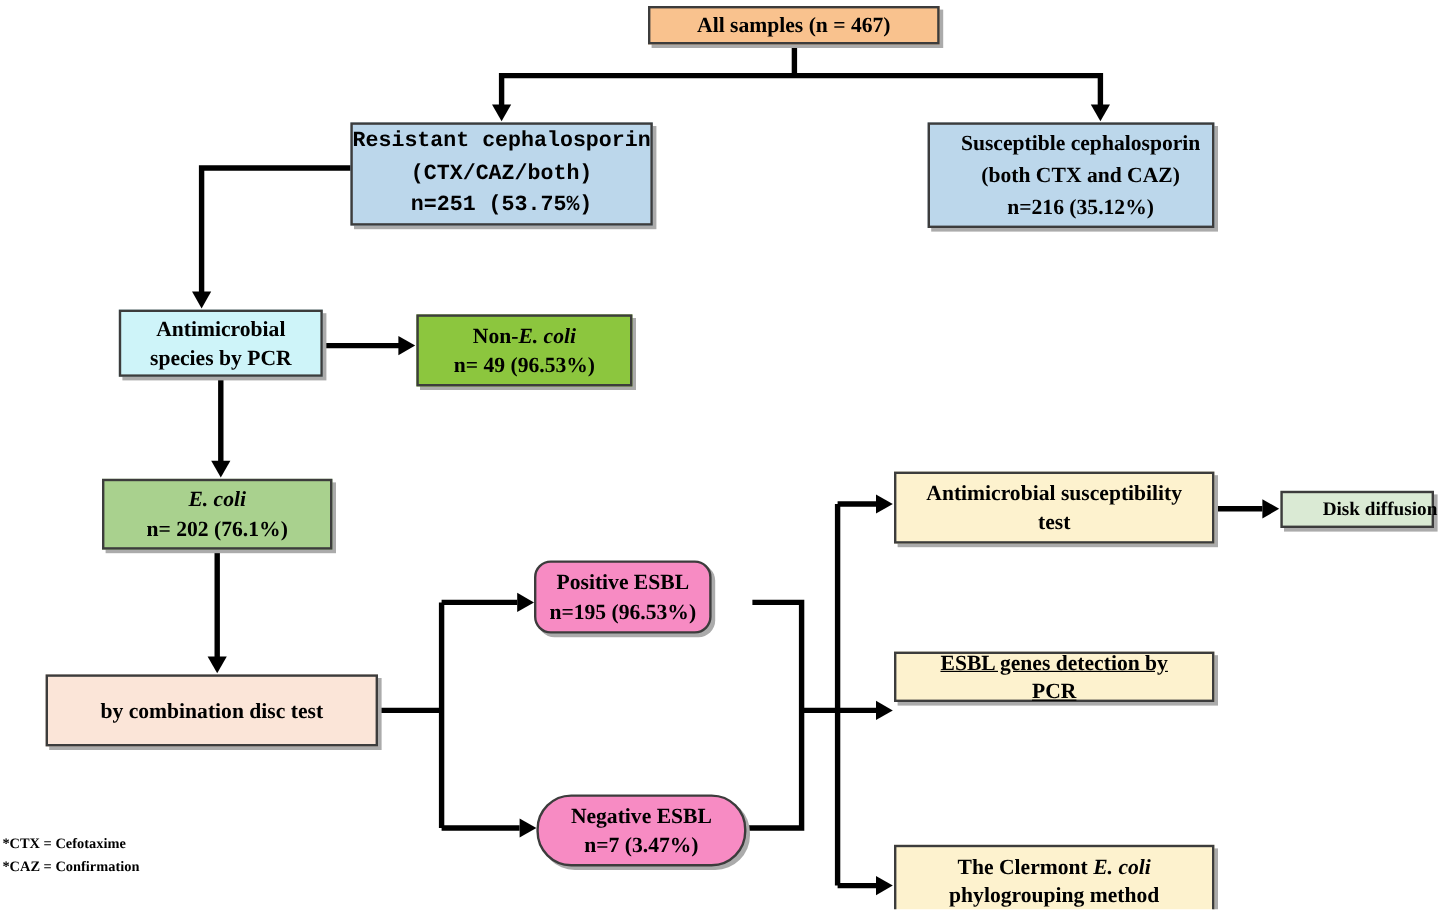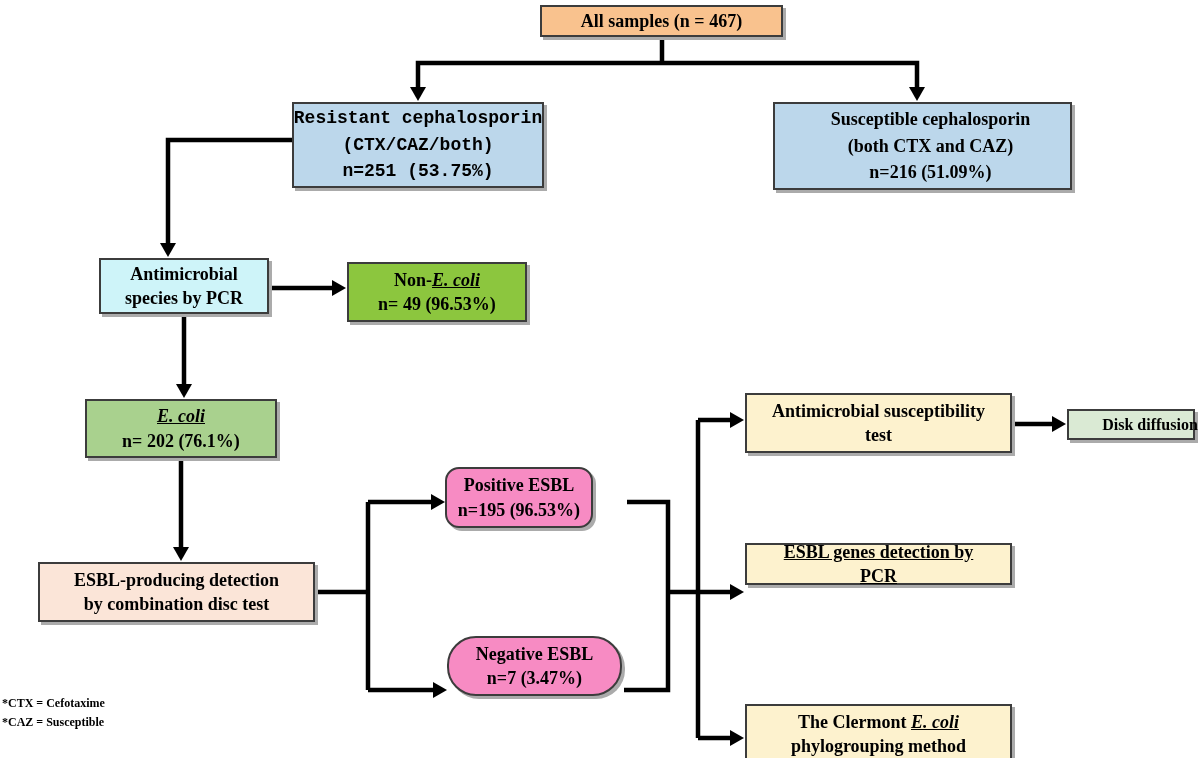--- a/index.html
+++ b/index.html
@@ -14,21 +14,21 @@
     position:absolute;box-sizing:border-box;z-index:1;
     border:2px solid #3c3c3c;background:#fff;
     display:flex;flex-direction:column;align-items:center;justify-content:center;
     text-align:center;font-weight:bold;
     box-shadow:3px 3px 0 #ababab;
   }
   .box .line{white-space:nowrap;}
   .fs18{font-size:18px;line-height:1.35;}
   .fs18w{font-size:18px;line-height:1.48;}
   .fs16{font-size:16px;line-height:1.2;padding-left:38px;}
-  .it{font-style:italic;text-decoration:underline;}
+  .it{font-style:italic;}
   .c-orange{background:#F9C28E;}
   .c-blue{background:#BCD7EB;}
   .c-cyan{background:#CEF4F9;}
   .c-green-bright{background:#8CC63E;}
   .c-green-soft{background:#A9D18E;}
   .c-peach{background:#FBE5D8;}
   .c-pink{background:#F78BC3;}
   .c-yellow{background:#FDF2CE;}
   .c-palegreen{background:#DAEAD4;}
   .footnotes{
@@ -80,52 +80,51 @@
   <div class="box c-orange fs18" style="left:540px;top:5px;width:243px;height:32px;">
     <div class="line">All samples (n = 467)</div>
   </div>
 
   <div class="box c-blue fs18w" style="left:292px;top:102px;width:252px;height:86px;font-family:Liberation Mono, monospace;">
     <div class="line">Resistant cephalosporin</div>
     <div class="line">(CTX/CAZ/both)</div>
     <div class="line">n=251 (53.75%)</div>
   </div>
 
-  <div class="box c-blue fs18w" style="left:773px;top:102px;width:299px;height:88px;padding-left:16px;">
+  <div class="box c-blue fs18w" style="left:773px;top:102px;width:239px;height:88px;padding-left:16px;">
     <div class="line">Susceptible cephalosporin</div>
     <div class="line">(both CTX and CAZ)</div>
-    <div class="line">n=216 (51.09%)</div>
+    <div class="line">n=216 (35.12%)</div>
   </div>
 
   <div class="box c-cyan fs18" style="left:99px;top:258px;width:170px;height:56px;">
     <div class="line">Antimicrobial</div>
     <div class="line">species by PCR</div>
   </div>
 
   <div class="box c-green-bright fs18" style="left:347px;top:262px;width:180px;height:60px;">
     <div class="line"><span>Non-</span><span class="it">E. coli</span></div>
     <div class="line">n= 49 (96.53%)</div>
   </div>
 
   <div class="box c-green-soft fs18" style="left:85px;top:399px;width:192px;height:59px;">
     <div class="line it">E. coli</div>
     <div class="line">n= 202 (76.1%)</div>
   </div>
 
   <div class="box c-peach fs18" style="left:38px;top:562px;width:277px;height:60px;">
-    <div class="line">ESBL-producing detection</div>
     <div class="line">by combination disc test</div>
   </div>
 
   <div class="box c-pink fs18" style="left:445px;top:467px;width:148px;height:61px;border-radius:14px;">
     <div class="line">Positive ESBL</div>
     <div class="line">n=195 (96.53%)</div>
   </div>
 
-  <div class="box c-pink fs18" style="left:447px;top:636px;width:175px;height:60px;border-radius:29px;">
+  <div class="box c-pink fs18" style="left:447px;top:662px;width:175px;height:60px;border-radius:29px;">
     <div class="line">Negative ESBL</div>
     <div class="line">n=7 (3.47%)</div>
   </div>
 
   <div class="box c-yellow fs18" style="left:745px;top:393px;width:267px;height:60px;">
     <div class="line">Antimicrobial susceptibility</div>
     <div class="line">test</div>
   </div>
 
   <div class="box c-palegreen fs16" style="left:1067px;top:409px;width:128px;height:31px;">
@@ -137,16 +136,16 @@
     <div class="line">PCR</div>
   </div>
 
   <div class="box c-yellow fs18" style="left:745px;top:704px;width:267px;height:60px;">
     <div class="line"><span>The Clermont </span><span class="it">E. coli</span></div>
     <div class="line">phylogrouping method</div>
   </div>
 
   <div class="footnotes">
     <div>*CTX = Cefotaxime</div>
-    <div>*CAZ = Susceptible</div>
+    <div>*CAZ = Confirmation</div>
   </div>
 
 </div>
 
 </body></html>

